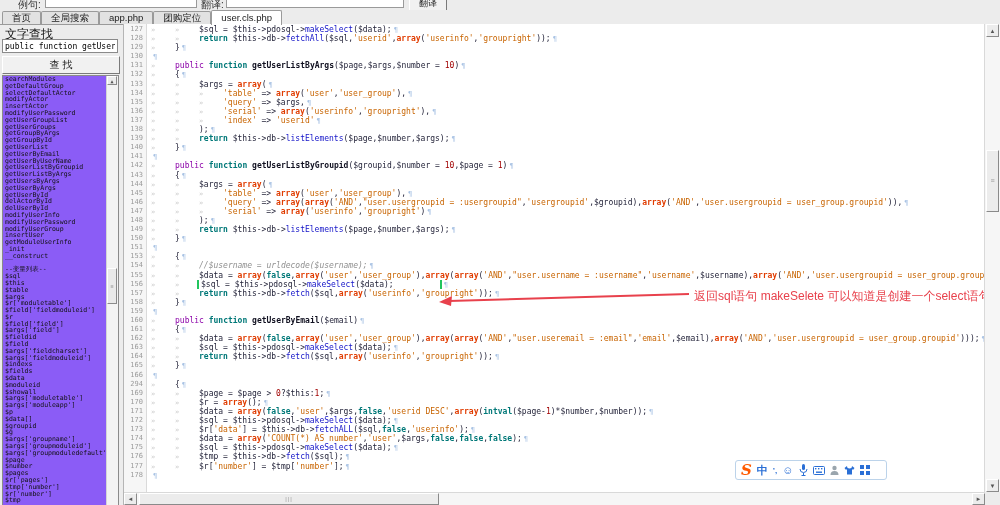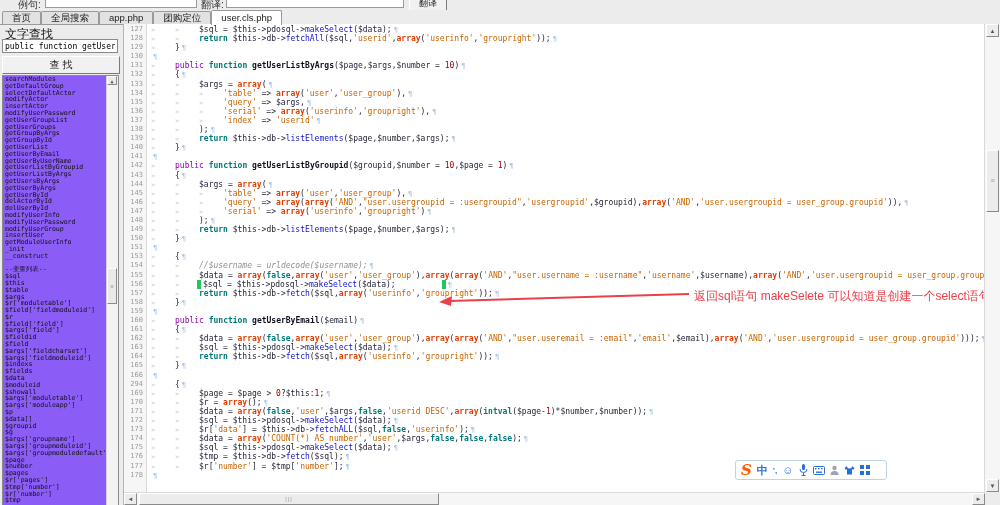--- a/index.html
+++ b/index.html
@@ -43,21 +43,21 @@
   #gutter-strip{position:absolute;left:0;top:0;width:22px;height:468px;background:#f6f6f6;border-right:1px solid #dadada}
   #code-lines{position:absolute;left:0;top:1px;width:861px;height:468px;overflow:hidden}
   .crow{height:9.1px;line-height:9.1px;white-space:nowrap;display:flex;
        font-family:"DejaVu Sans Mono",monospace;font-size:8px}
   .lnum{flex:0 0 19px;width:19px;text-align:right;padding-right:5px;color:#9a9a9a;font-size:7px}
   .lbody{flex:1;padding-left:3px;position:relative;overflow:hidden}
   .hl-yellow{background:#ffff00}
   .green-mark{display:inline-block;width:3px;height:8px;background:#35b335;margin-right:2px;vertical-align:middle}
   .ind{display:inline-block;width:24px;color:#c9c9c9;font-size:7px}
   .eol{color:#a9c3e4;font-size:7px;margin-left:2px}
-  .redbox{border:4px solid #22c55e;padding:0 46px 0 2px;margin-left:-2px}
+  .redbox{border:2px solid #22c55e;padding:0 46px 0 2px;margin-left:-2px}
   .tk-v{color:#24243a}
   .tk-k{color:#8b00a8;font-weight:normal}
   .tk-t{color:#007878;font-weight:bold}
   .tk-n{color:#101020;font-weight:bold}
   .tk-m{color:#1414c8;font-weight:normal}
   .tk-a{color:#e03c00;font-weight:bold}
   .tk-s{color:#c86400}
   .tk-c{color:#909090;font-style:italic}
   .tk-d{color:#a00000}
   .tk-b{background:#42425a;color:#ffffd0}

